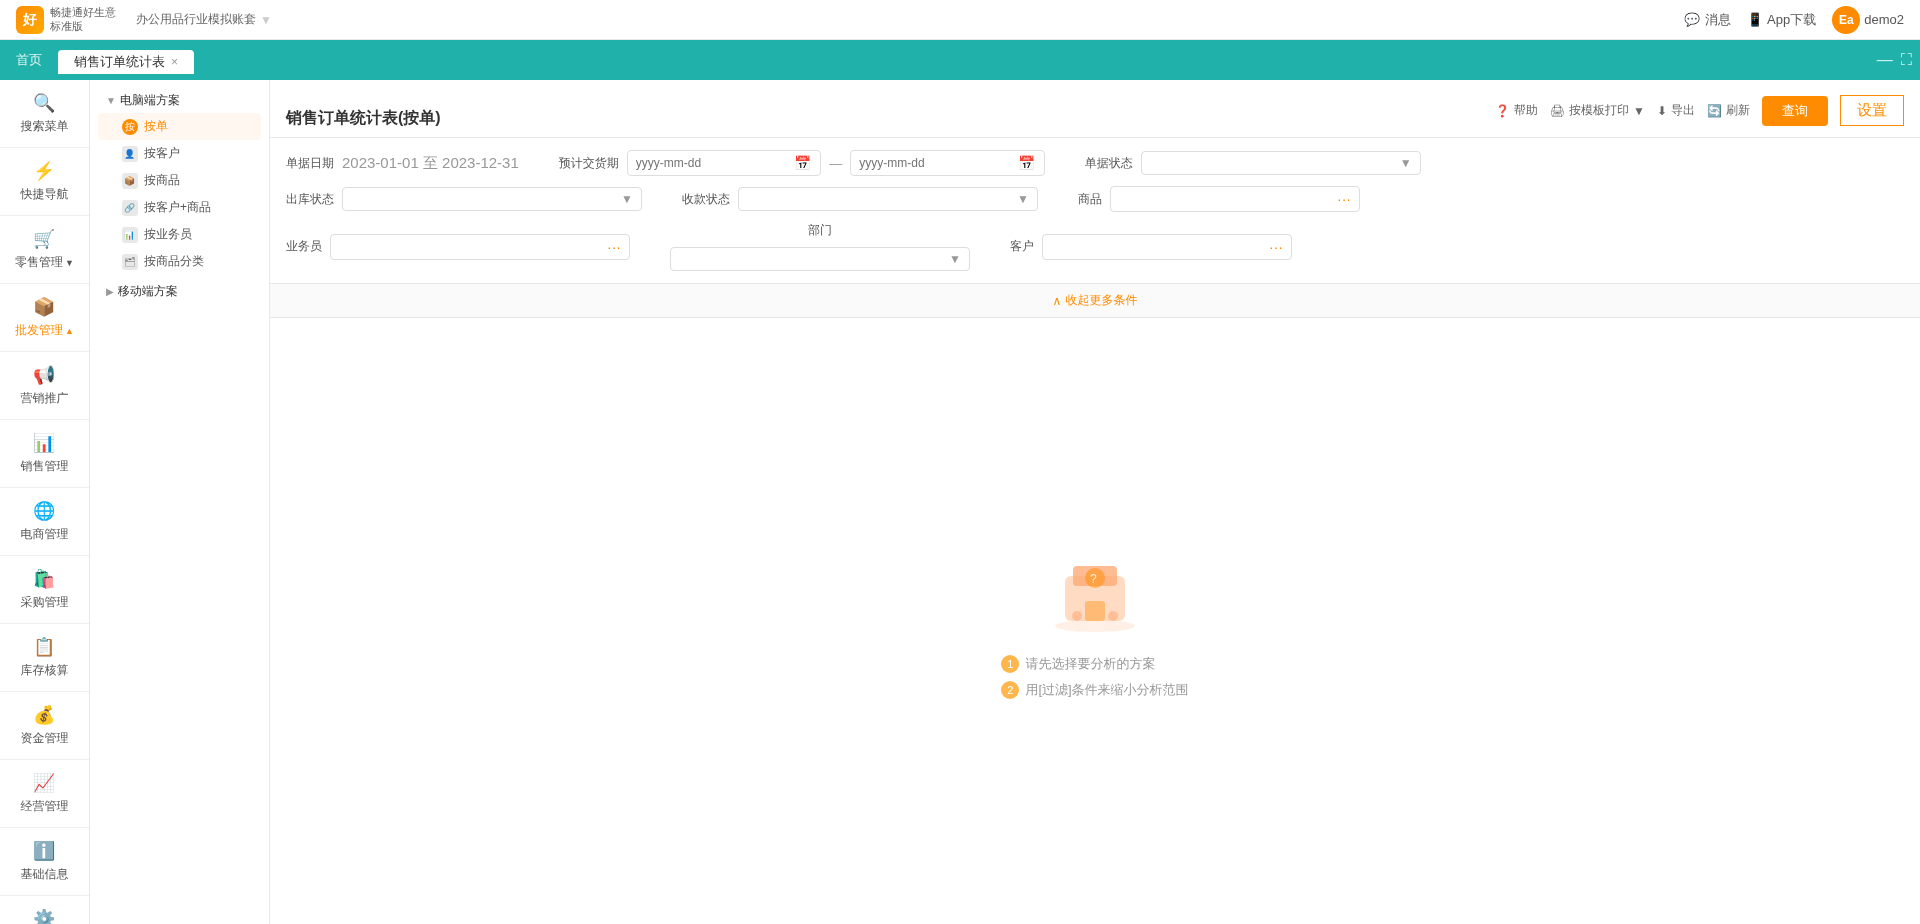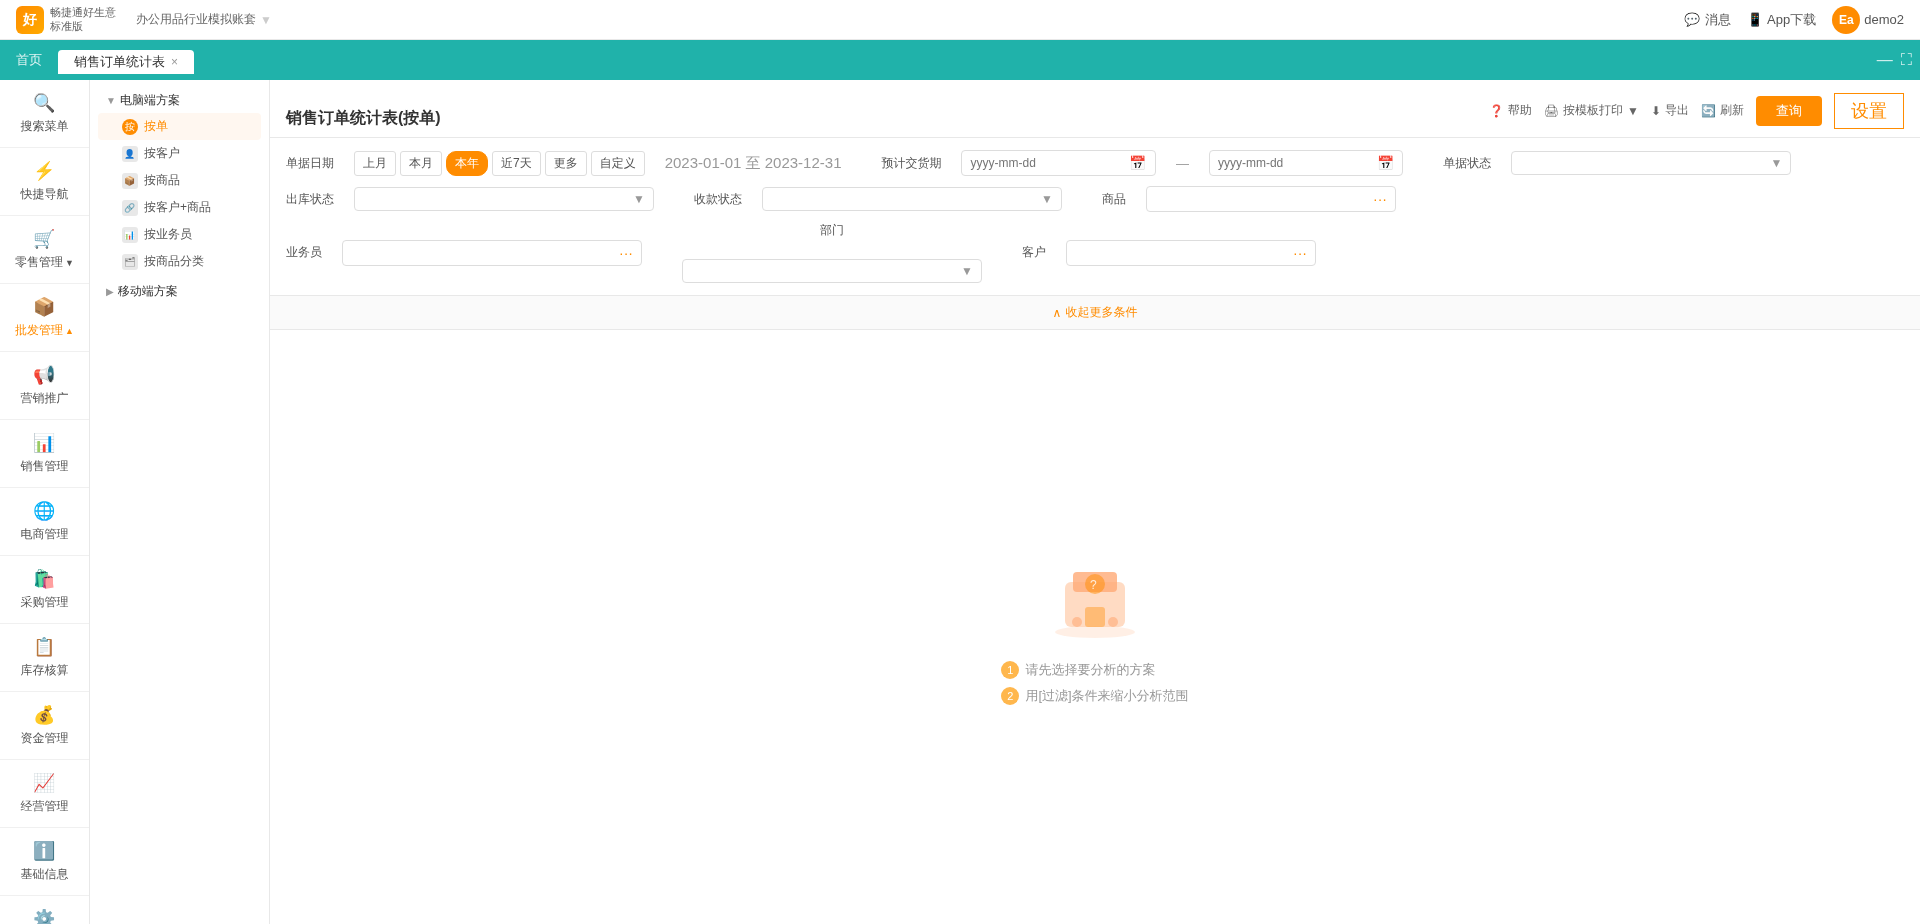--- a/index.html
+++ b/index.html
@@ -55,27 +55,27 @@
 
     
     .main-content { flex: 1; display: flex; flex-direction: column; overflow: hidden; }
 
     
     .page-header { display: flex; align-items: center; padding: 12px 16px 8px 16px; background: #fff; border-bottom: 1px solid #e8e8e8; }
     .page-title { font-size: 16px; font-weight: 600; color: #333; flex: 1; margin-top: 16px; }
     .page-header-actions { display: flex; align-items: center; gap: 12px; }
     .header-action-btn { display: flex; align-items: center; gap: 4px; color: #666; font-size: 12px; cursor: pointer; }
     .query-btn { background: #ff8c00; color: white; border: none; border-radius: 4px; padding: 6px 20px; font-size: 13px; cursor: pointer; }
-    .setting-btn { background: #fff; color: #ff8c00; border: 1px solid #ff8c00; border-radius: 0; padding: 5px 16px; font-size: 18px; cursor: pointer; text-align: center; }
+    .setting-btn { background: #fff; color: #ff8c00; border: 1px solid #ff8c00; border-radius: 0; padding: 5px 16px; font-size: 15px; cursor: pointer; text-align: center; }
 
     
     .filter-area { background: #fff; padding: 12px 16px; border-bottom: 1px solid #e8e8e8; }
     .filter-row { display: flex; align-items: center; margin-bottom: 10px; gap: 16px; flex-wrap: wrap; }
     .filter-row:last-child { margin-bottom: 0; }
-    .filter-item { display: flex; align-items: center; gap: 20px; }
+    .filter-item { display: flex; align-items: center; gap: 8px; }
     .filter-label { font-size: 12px; color: #555; white-space: nowrap; flex-shrink: 0; }
     .filter-date-group { display: flex; align-items: center; gap: 4px; }
     .date-btn { padding: 3px 8px; border: 1px solid #ddd; border-radius: 3px; background: #fff; color: #555; font-size: 12px; cursor: pointer; }
     .date-btn.active { background: #ff8c00; color: white; border-color: #ff8c00; border-radius: 10px; }
     .date-range-text { font-size: 15px; color: #999; }
     .filter-select { display: flex; align-items: center; gap: 4px; border: 1px solid #ddd; border-radius: 4px; padding: 4px 8px; background: #fff; min-width: 180px; cursor: pointer; color: #555; font-size: 12px; }
     .filter-select-wide { min-width: 280px; }
     .filter-select .select-arrow { color: #999; margin-left: auto; }
     .filter-input-with-icon { display: flex; align-items: center; gap: 4px; border: 1px solid #ddd; border-radius: 4px; padding: 4px 8px; background: #fff; min-width: 180px; cursor: pointer; }
     .filter-input-with-icon input { border: none; outline: none; font-size: 12px; color: #bbb; background: transparent; width: 100%; }
@@ -277,28 +277,20 @@
           <button class="setting-btn">设置</button>
         </div>
       </div>
 
       <div class="filter-area">
 
         <div class="filter-row">
 
           <div class="filter-item">
             <span class="filter-label">单据日期</span>
-            <div class="filter-date-group">
-              <button class="date-btn">上月</button>
-              <button class="date-btn">本月</button>
-              <button class="date-btn active">本年</button>
-              <button class="date-btn">近7天</button>
-              <button class="date-btn">更多</button>
-              <button class="date-btn">自定义</button>
-            </div>
             <span class="date-range-text">2023-01-01 至 2023-12-31</span>
           </div>
 
           <div class="filter-item" style="margin-left:24px;">
             <span class="filter-label">预计交货期</span>
             <div class="filter-input-with-icon" style="min-width:140px;">
               <input type="text" placeholder="yyyy-mm-dd" style="">
               <span class="filter-calendar-icon">📅</span>
             </div>
             <span class="filter-dash"> — </span>

